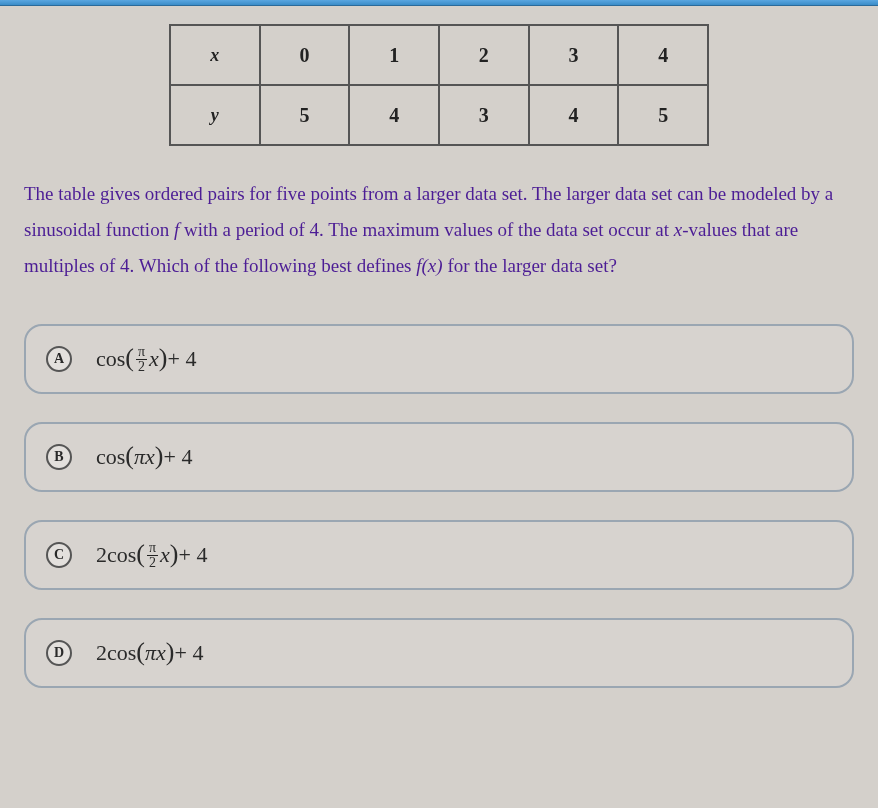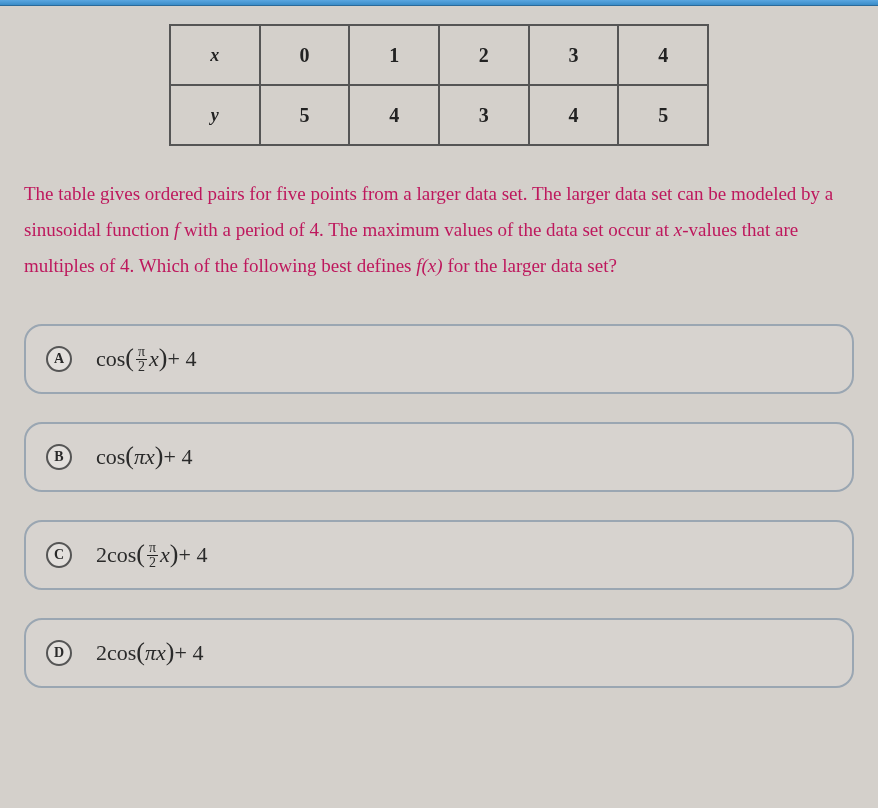--- a/index.html
+++ b/index.html
@@ -37,21 +37,21 @@
     color: #222;
   }
   .data-table td.header-cell {
     font-style: italic;
     font-family: 'Times New Roman', serif;
     font-size: 18px;
   }
   .question-text {
     font-size: 19px;
     line-height: 1.9;
-    color: #be185d;
+    color: #4c1d95;
     margin: 20px 6px 40px 6px;
   }
   .math-i { font-style: italic; font-family: 'Times New Roman', serif; }
   .choice {
     border: 2px solid #9aa6b2;
     border-radius: 18px;
     margin: 0 6px 28px 6px;
     padding: 14px 20px 14px 20px;
     display: flex;
     align-items: center;

